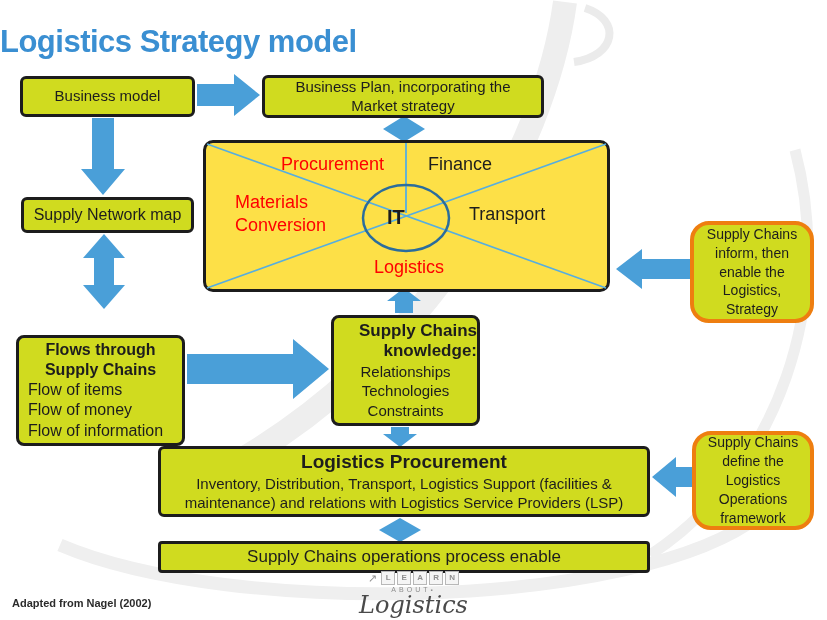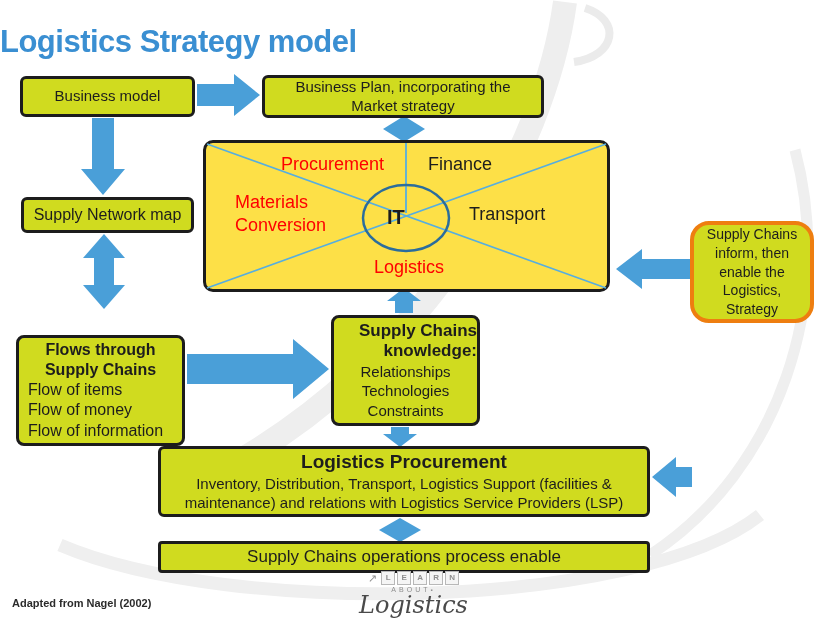--- a/index.html
+++ b/index.html
@@ -106,20 +106,23 @@
     <div class="bold" style="font-size:17px;line-height:1.2;text-align:right;">Supply Chains knowledge:</div>
     <div style="font-size:15px;line-height:1.3;">Relationships</div>
     <div style="font-size:15px;line-height:1.3;">Technologies</div>
     <div style="font-size:15px;line-height:1.3;">Constraints</div>
   </div>
 
   <div class="node ybox obox" style="left:690px;top:221px;width:124px;height:102px;">
     <span>Supply Chains inform, then enable the Logistics, Strategy</span>
   </div>
 
+  <div class="node ybox obox" style="left:692px;top:431px;width:122px;height:99px;">
+    <span>Supply Chains define the Logistics Operations framework</span>
+  </div>
 
   <div class="node ybox" style="left:158px;top:446px;width:492px;height:71px;padding:2px 6px;">
     <div class="bold" style="font-size:19px;">Logistics Procurement</div>
     <div style="font-size:15px;line-height:1.3;">Inventory, Distribution, Transport, Logistics Support (facilities &amp; maintenance) and relations with Logistics Service Providers (LSP)</div>
   </div>
 
   <div class="node ybox" style="left:158px;top:541px;width:492px;height:32px;font-size:17px;border-radius:4px;">
     <span>Supply Chains operations process enable</span>
   </div>
 

